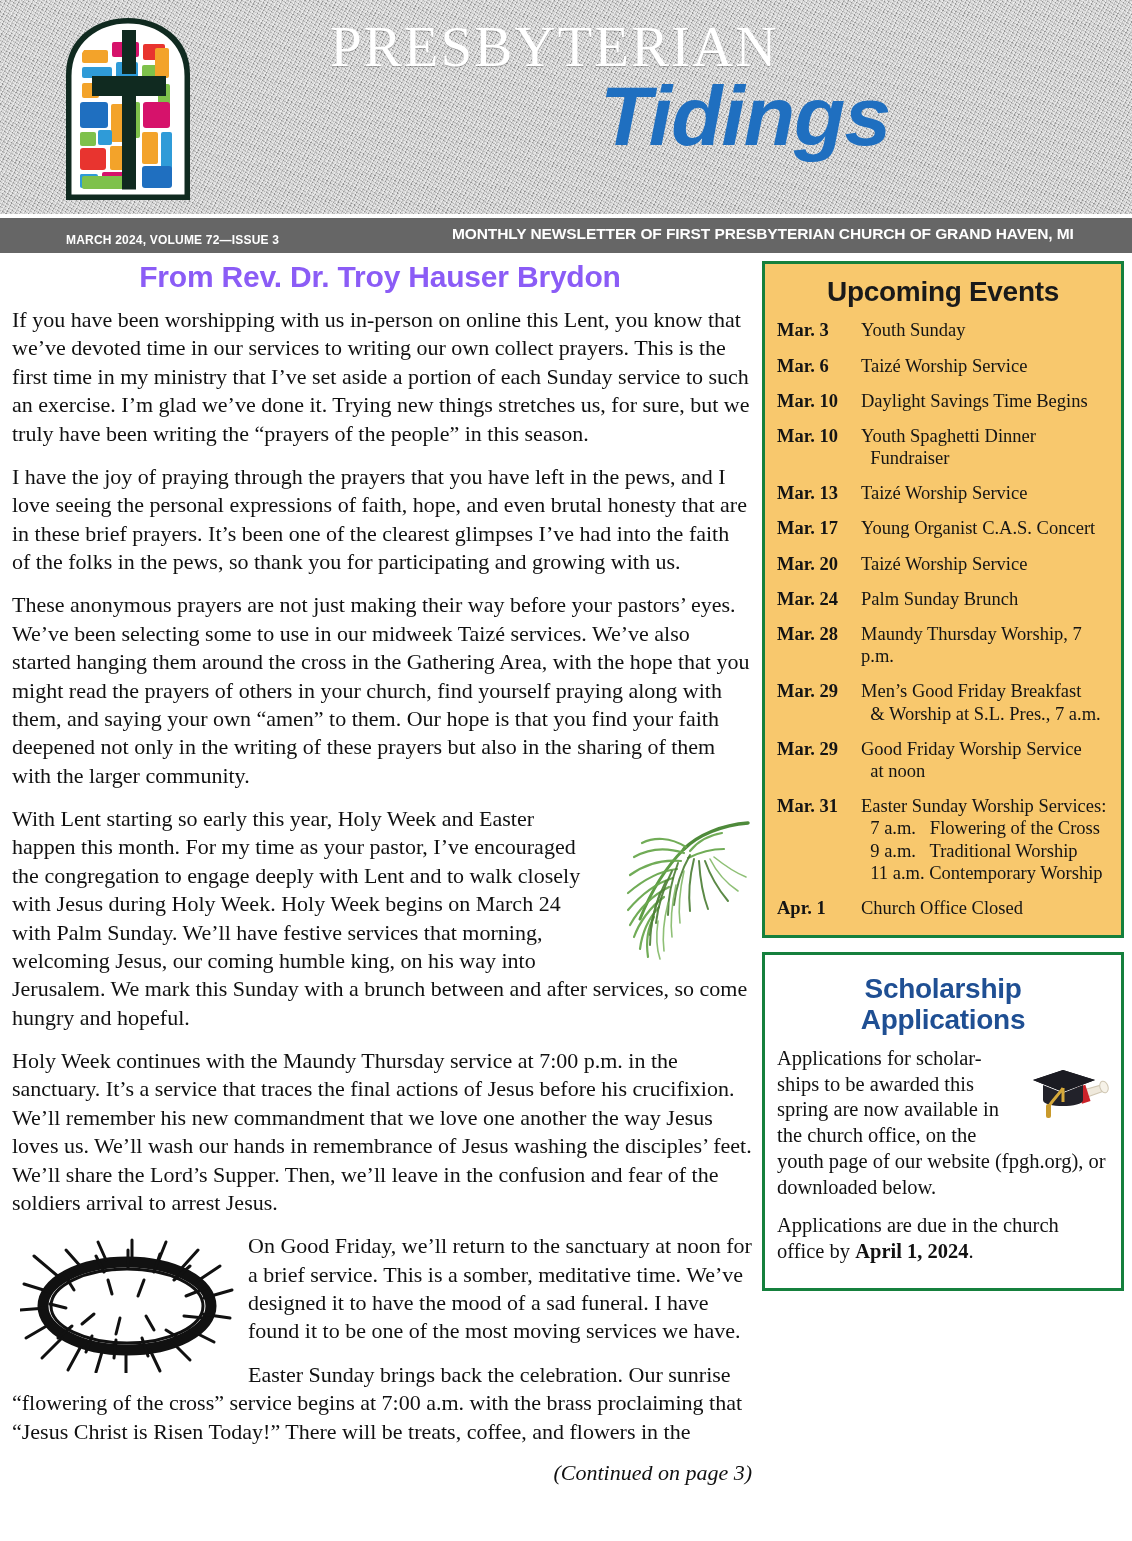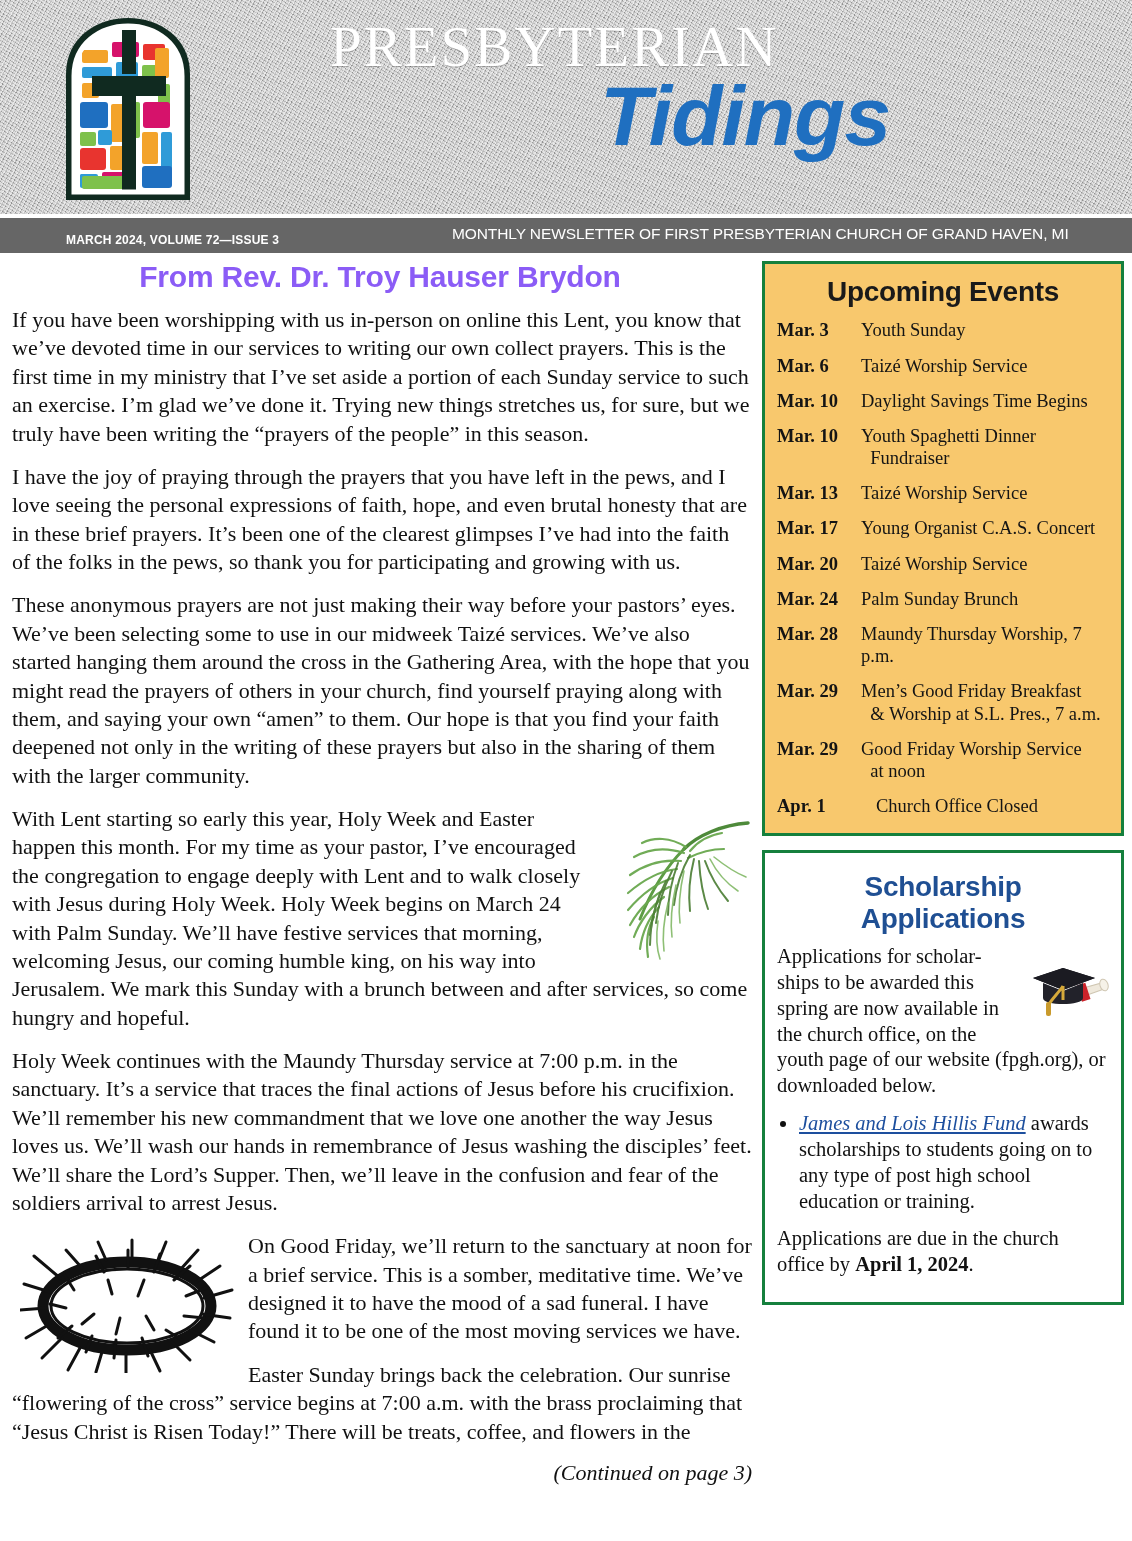--- a/index.html
+++ b/index.html
@@ -31,21 +31,21 @@
     color:#ffffff;
   }
   .ribbon .r-left{
     position:absolute;left:66px;top:7px;
     font-family:Liberation Sans, sans-serif;
     font-weight:bold;font-size:12px;letter-spacing:.2px;margin-top:8px;
   }
   .ribbon .r-right{
     position:absolute;left:452px;top:7px;
     font-family:"Liberation Sans", sans-serif;
-    font-weight:normal;font-size:15.5px;letter-spacing:-.1px;
+    font-weight:bold;font-size:15.5px;letter-spacing:-.1px;
   }
   
   .page{
     position:absolute;top:253px;left:0;width:1132px;
   }
   .col-main{
     position:absolute;left:8px;top:0;width:744px;
   }
   .col-side{
     position:absolute;left:762px;top:8px;width:362px;
@@ -111,21 +111,21 @@
   }
   .box-events .box-title{color:#1a1a1a;letter-spacing:-.3px;}
   .box-sch .box-title{color:#1f4f93;letter-spacing:-.3px;margin-bottom:10px;}
   .ev{
     display:flex;
     margin-bottom:13px;
     font-size:18.5px;
     line-height:1.2;
     color:#141414;
   }
-  .ev:last-child{margin-bottom:2px;gap:15px;}
+  .ev:last-child{margin-bottom:2px;}
   .ev .d{
     font-weight:bold;
     width:84px;
     flex:0 0 84px;
     white-space:nowrap;
   }
   .ev .t{flex:1;}
   .ev .t .sub{display:block;white-space:pre;}
   
   .sch-body{
@@ -354,20 +354,26 @@
           </div>
           <div class="ev">
             <span class="d">Mar. 29</span>
             <span class="t">Men’s Good Friday Breakfast<span class="sub">  &amp; Worship at S.L. Pres., 7 a.m.</span></span>
           </div>
           <div class="ev">
             <span class="d">Mar. 29</span>
             <span class="t">Good Friday Worship Service<span class="sub">  at noon</span></span>
           </div>
           <div class="ev">
+            <span class="d">Mar. 31</span>
+            <span class="t">Easter Sunday Worship Services:<span class="sub">  7 a.m.   Flowering of the Cross
+  9 a.m.   Traditional Worship
+  11 a.m. Contemporary Worship</span></span>
+          </div>
+          <div class="ev">
             <span class="d">Apr. 1</span>
             <span class="t">Church Office Closed</span>
           </div>
         </div>
     </div>
 
     <div class="box box-sch">
       <div class="box-title">
         <span>Scholarship</span><br>
         <span>Applications</span>
@@ -378,23 +384,18 @@
           <rect x="62" y="36" width="9" height="17" transform="rotate(-18 66 44)" fill="#cc2229"></rect>
           <ellipse cx="87" cy="37" rx="4" ry="6" transform="rotate(-18 87 37)" fill="#f6f2e8" stroke="#cfc6b2" stroke-width="1"></ellipse>
           <path d="M16 30 L46 20 L78 30 L46 42 Z" fill="#15151a"></path>
           <path d="M26 35 L26 50 C26 58 66 58 66 50 L66 35 L46 43 Z" fill="#22222a"></path>
           <path d="M16 30 L46 20 L78 30 L46 42 Z" fill="#1b1b22"></path>
           <path d="M46 38 L46 52" stroke="#d6a93a" stroke-width="3"></path>
           <path d="M46 38 C42 44 36 50 32 56" stroke="#d6a93a" stroke-width="3" fill="none"></path>
           <rect x="29" y="54" width="5" height="14" rx="2" fill="#c99a2c"></rect>
         </svg>
         <p>Applications for scholar-ships to be awarded this spring are now available in the church office, on the youth page of our website (fpgh.org), or downloaded below.</p>
-        <ul class="sch-list">
-          <li>
-            <a class="link-em" href="#">James and Lois Hillis Fund</a><span> awards scholarships to students going on to any type of post high school education or training.</span>
-          </li>
-        </ul>
         <p><span>Applications are due in the church office by </span><span class="bold">April 1, 2024</span><span>.</span></p>
       </div>
     </div>
 
   </div>
 </div>
 
 </body></html>

